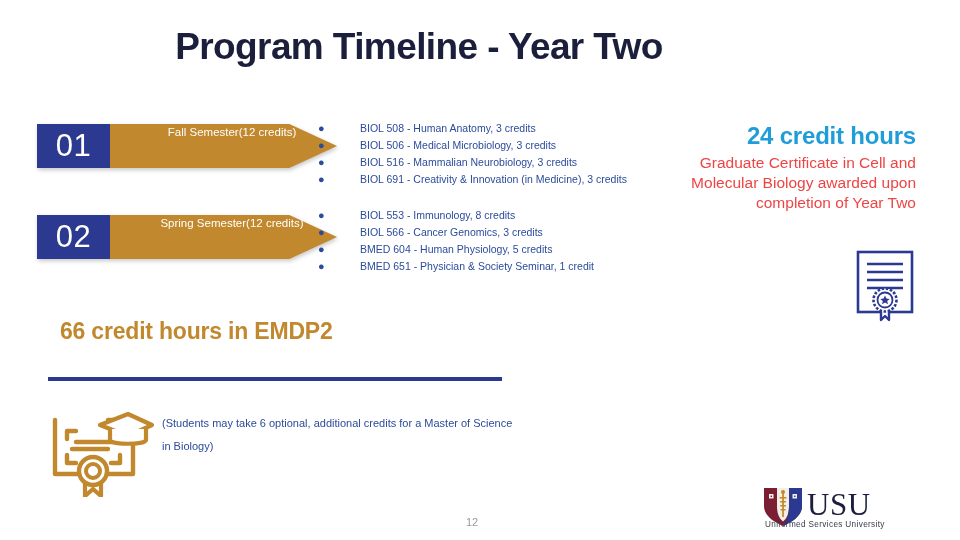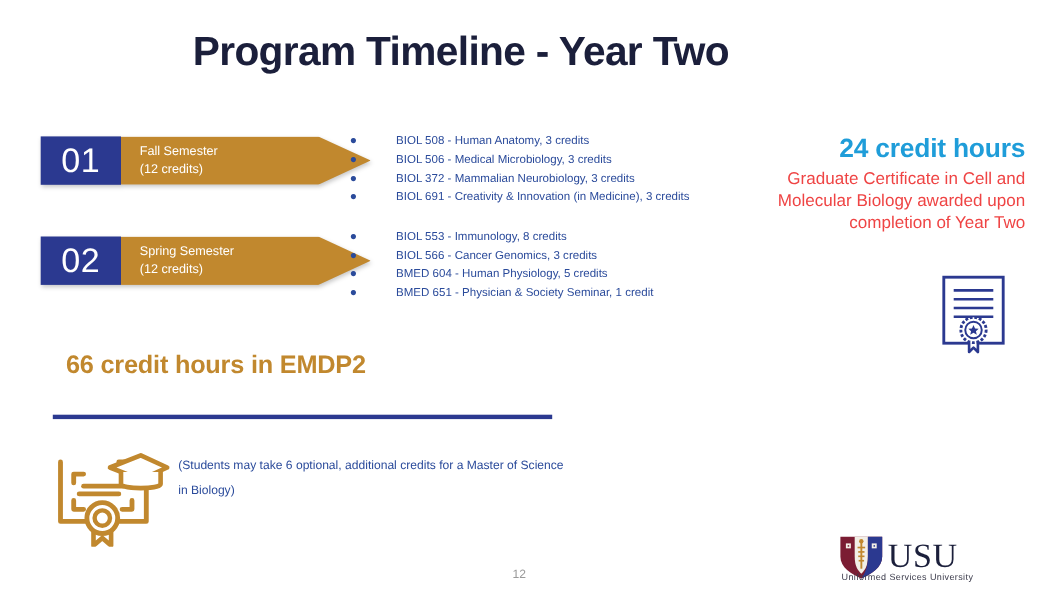--- a/index.html
+++ b/index.html
@@ -50,21 +50,21 @@
     justify-content: center;
     font-size: 31px;
     font-weight: 400;
     letter-spacing: 0.5px;
   }
   .banner-body {
     width: 227px;
     background: #c1882e;
     color: #ffffff;
     display: flex;
-    flex-direction: column;
+    flex-direction: row;
     justify-content: center;
     padding-left: 17px;
     -webkit-clip-path: polygon(0 0, 79% 0, 100% 50%, 79% 100%, 0 100%);
     clip-path: polygon(0 0, 79% 0, 100% 50%, 79% 100%, 0 100%);
   }
   .banner-line {
     font-size: 11.5px;
     line-height: 16px;
     color: #ffffff;
   }
@@ -92,21 +92,21 @@
     font-size: 11px;
     width: 42px;
     flex: 0 0 42px;
     line-height: 17px;
   }
   .course-text { line-height: 17px; }
 
   
   #credit-block {
     position: absolute;
-    right: 28px;
+    right: 44px;
     top: 121px;
     width: 230px;
     text-align: right;
   }
   #credit-headline {
     font-size: 24px;
     font-weight: bold;
     color: #1f9dd9;
     line-height: 30px;
     letter-spacing: -0.2px;
@@ -212,21 +212,21 @@
     <div class="course-item">
       <span class="course-bullet">●</span>
       <span class="course-text">BIOL 508 - Human Anatomy, 3 credits</span>
     </div>
     <div class="course-item">
       <span class="course-bullet">●</span>
       <span class="course-text">BIOL 506 - Medical Microbiology, 3 credits</span>
     </div>
     <div class="course-item">
       <span class="course-bullet">●</span>
-      <span class="course-text">BIOL 372 - Mammalian Neurobiology, 3 credits</span>
+      <span class="course-text">BIOL 516 - Mammalian Neurobiology, 3 credits</span>
     </div>
     <div class="course-item">
       <span class="course-bullet">●</span>
       <span class="course-text">BIOL 691 - Creativity &amp; Innovation (in Medicine), 3 credits</span>
     </div>
   </div>
 
   <div class="course-list" id="courses-spring">
     <div class="course-item">
       <span class="course-bullet">●</span>

